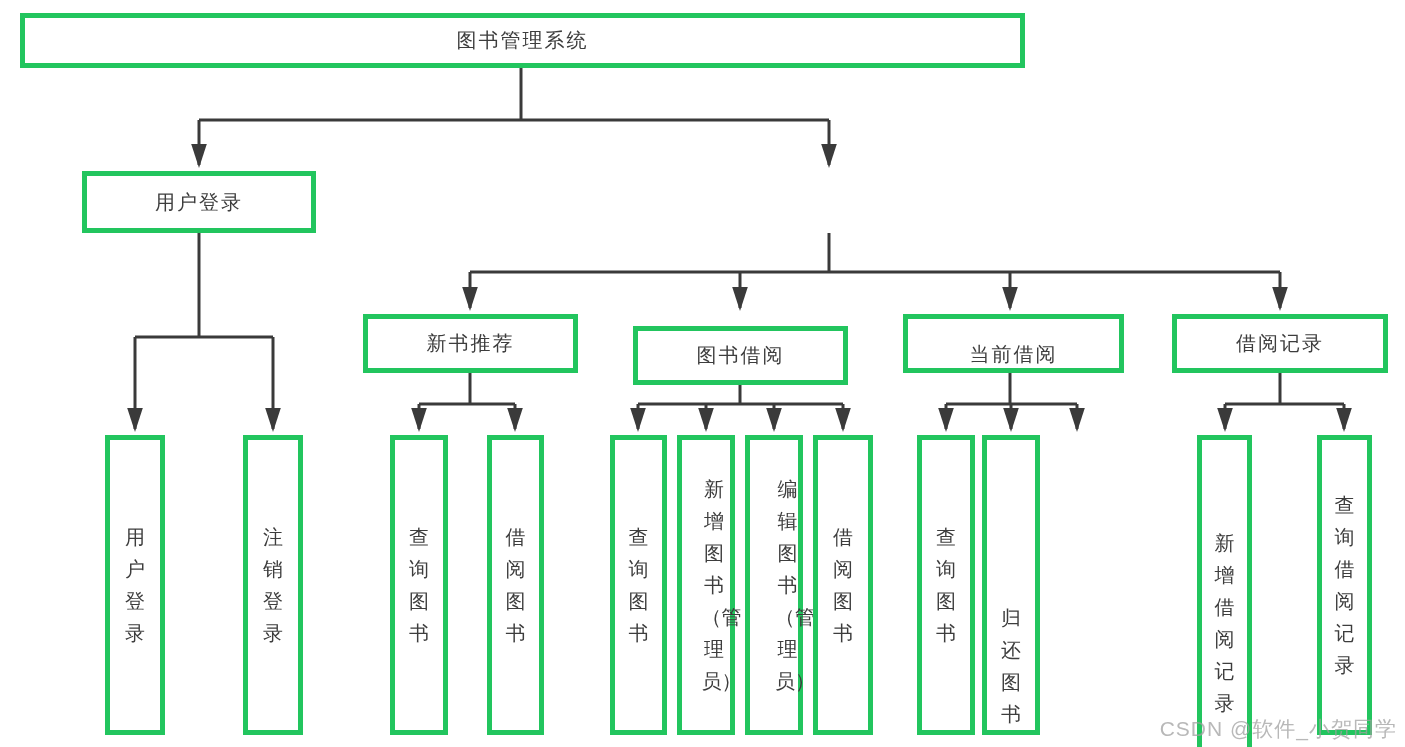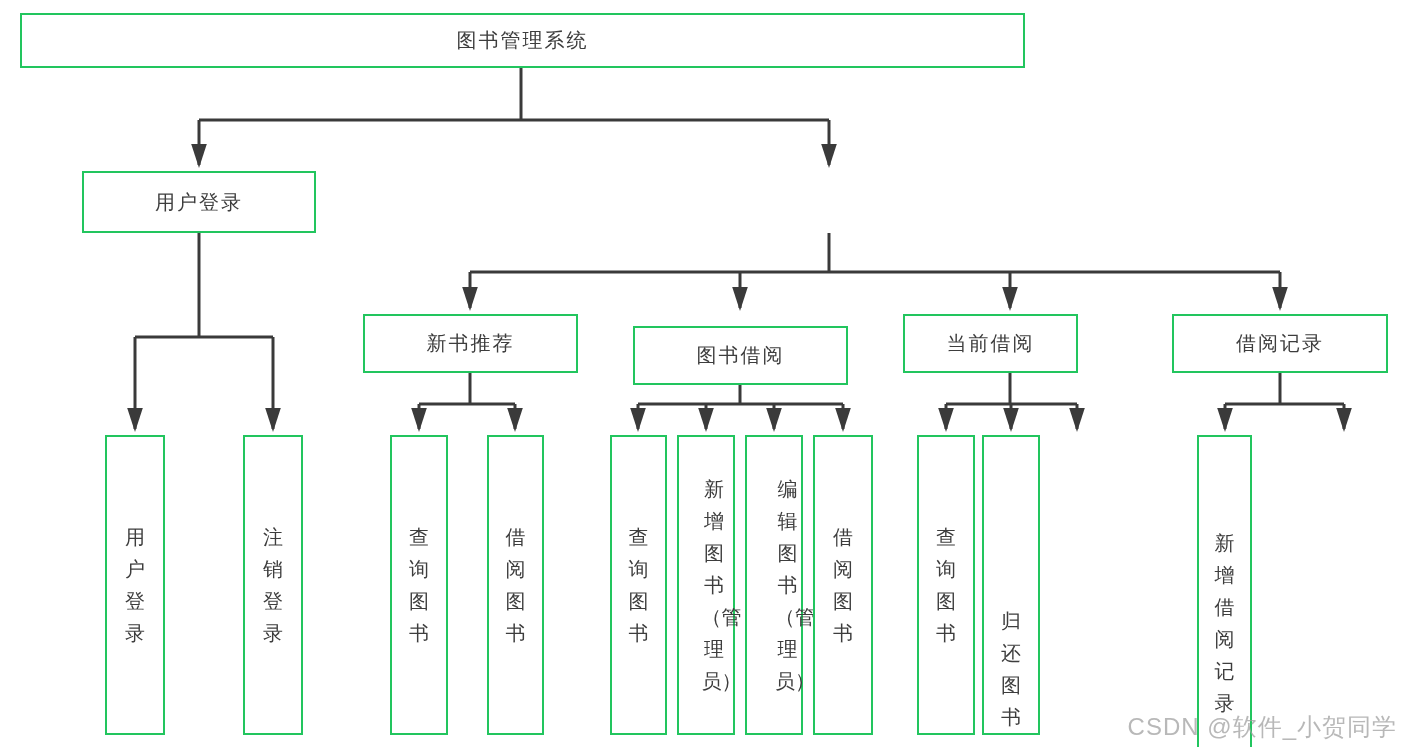--- a/index.html
+++ b/index.html
@@ -19,41 +19,41 @@
     position: absolute;
     left: 0; top: 0;
     width: 1405px;
     height: 747px;
     pointer-events: none;
   }
   .node {
     position: absolute;
     box-sizing: border-box;
     background: #ffffff;
-    border: 2px solid #22c55e;
+    border: 5px solid #22c55e;
     display: flex;
     align-items: center;
     justify-content: center;
     color: #3d3d3d;
     font-size: 20px;
     letter-spacing: 2px;
     z-index: 2;
   }
   .node.leaf .vlabel {
     width: 1.25em;
     word-break: break-all;
     text-align: center;
     line-height: 32px;
     letter-spacing: 0;
   }
   .watermark {
     position: absolute;
     right: 8px;
     bottom: 4px;
-    font-size: 24px;
+    font-size: 21px;
     color: rgba(160,160,160,0.75);
     letter-spacing: 1px;
     z-index: 3;
     white-space: nowrap;
   }
 </style>
 </head>
 <body>
 
 <div class="canvas">
@@ -115,21 +115,21 @@
   <div class="node" style="left:82px; top:171px; width:234px; height:62px;">
     <span>用户登录</span>
   </div>
 
   <div class="node" style="left:363px; top:314px; width:215px; height:59px;text-align:right;">
     <span>新书推荐</span>
   </div>
   <div class="node" style="left:633px; top:326px; width:215px; height:59px;">
     <span>图书借阅</span>
   </div>
-  <div class="node" style="left:903px; top:314px; width:175px; height:59px;">
+  <div class="node" style="left:903px; top:314px; width:221px; height:59px;align-items:flex-end;">
     <span>当前借阅</span>
   </div>
   <div class="node" style="left:1172px; top:314px; width:216px; height:59px;">
     <span>借阅记录</span>
   </div>
 
   <div class="node leaf" style="left:105px; top:435px; width:60px; height:300px;">
     <span class="vlabel">用户登录</span>
   </div>
   <div class="node leaf" style="left:243px; top:435px; width:60px; height:300px;">
@@ -159,16 +159,19 @@
   <div class="node leaf" style="left:917px; top:435px; width:58px; height:300px;">
     <span class="vlabel">查询图书</span>
   </div>
   <div class="node leaf" style="left:982px; top:435px; width:58px; height:300px;align-items:flex-end;">
     <span class="vlabel">归还图书</span>
   </div>
 
   <div class="node leaf" style="left:1197px; top:435px; width:55px; height:376px;">
     <span class="vlabel">新增借阅记录</span>
   </div>
+  <div class="node leaf" style="left:1317px; top:435px; width:55px; height:300px;">
+    <span class="vlabel">查询借阅记录</span>
+  </div>
 
   <div class="watermark">CSDN @软件_小贺同学</div>
 
 </div>
 
 </body></html>

